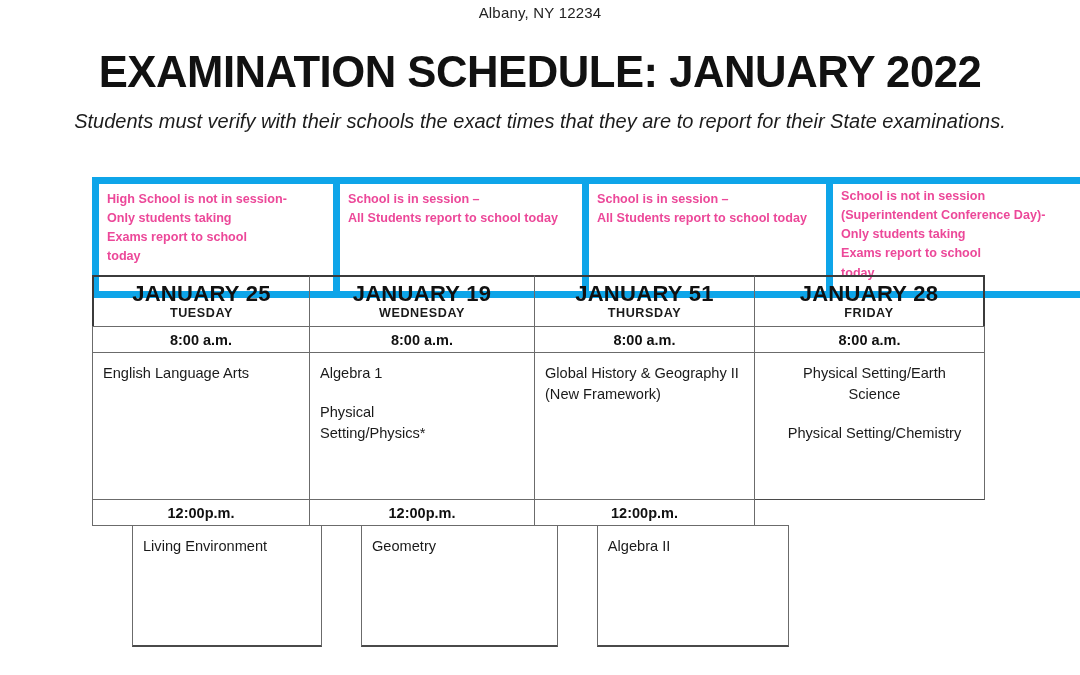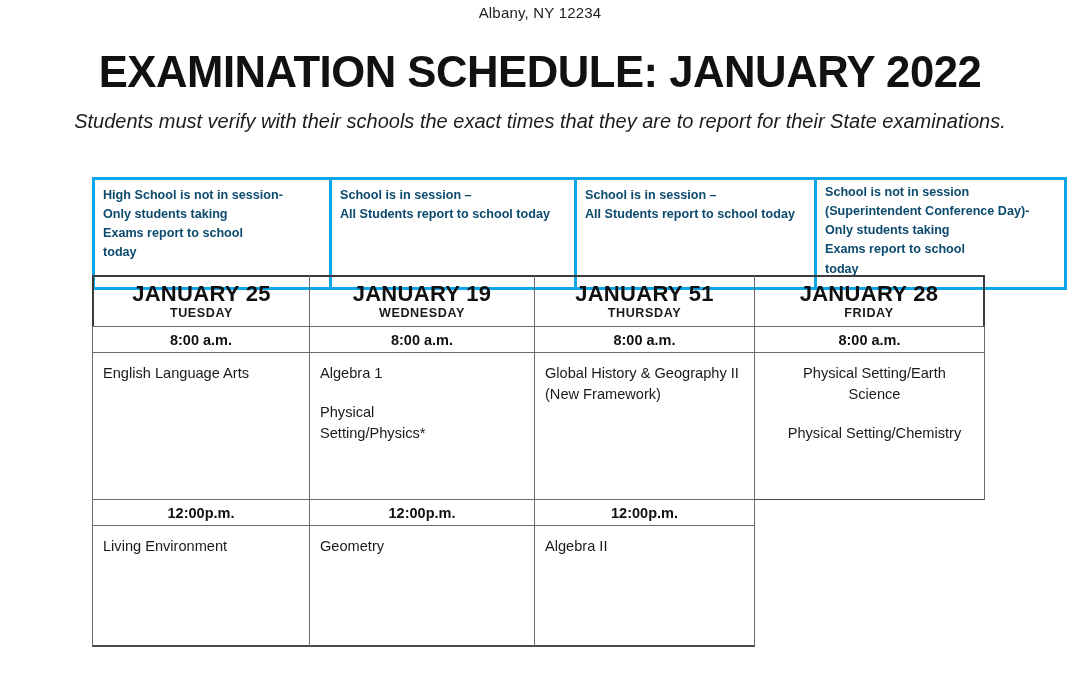--- a/index.html
+++ b/index.html
@@ -58,27 +58,27 @@
   .notes-table {
     position: absolute;
     left: 92px;
     top: 177px;
     width: 896px;
     border-collapse: collapse;
     table-layout: fixed;
   }
   .notes-table td {
     vertical-align: top;
-    border: 3px solid #0ea5e9;
+    border: 7px solid #0ea5e9;
     padding: 6px 8px 8px 8px;
     font-family: "Liberation Sans Narrow", "Liberation Sans", sans-serif;
     font-weight: bold;
     font-size: 12.6px;
     line-height: 1.52;
-    color: #0c4a6e;
+    color: #ec4899;
   }
   .notes-table td.n1 { width: 218px; height: 80px; }
   .notes-table td.n2 { width: 226px; }
   .notes-table td.n3 { width: 221px; }
   .notes-table td.n4 { width: 231px; }
   .notes-table td.n4 { padding-top: 3px; }
   .note-line { display: block; white-space: nowrap; }
 
   
   .sched {
@@ -146,21 +146,21 @@
 
   
   .row-exams .cell {
     padding: 10px 0 0 10px;
     font-size: 14.6px;
     line-height: 1.45;
     color: #1a1a1a;
   }
   .row-exams.morning .cell { height: 148px; }
   .row-exams.afternoon .cell { height: 122px; }
-  .row-exams.afternoon .cell { border-bottom: 2px solid #4a4a4a; }
+  .row-exams.afternoon .cell { border-bottom: 2px solid #4a4a4a; margin-left: 40px; }
   .row-exams.morning .c4 { border-bottom: 1.5px solid #4a4a4a; }
 
   .exam {
     display: block;
     white-space: pre-line;
   }
   .exam + .exam { margin-top: 18px; }
 </style>
 </head>
 <body>

